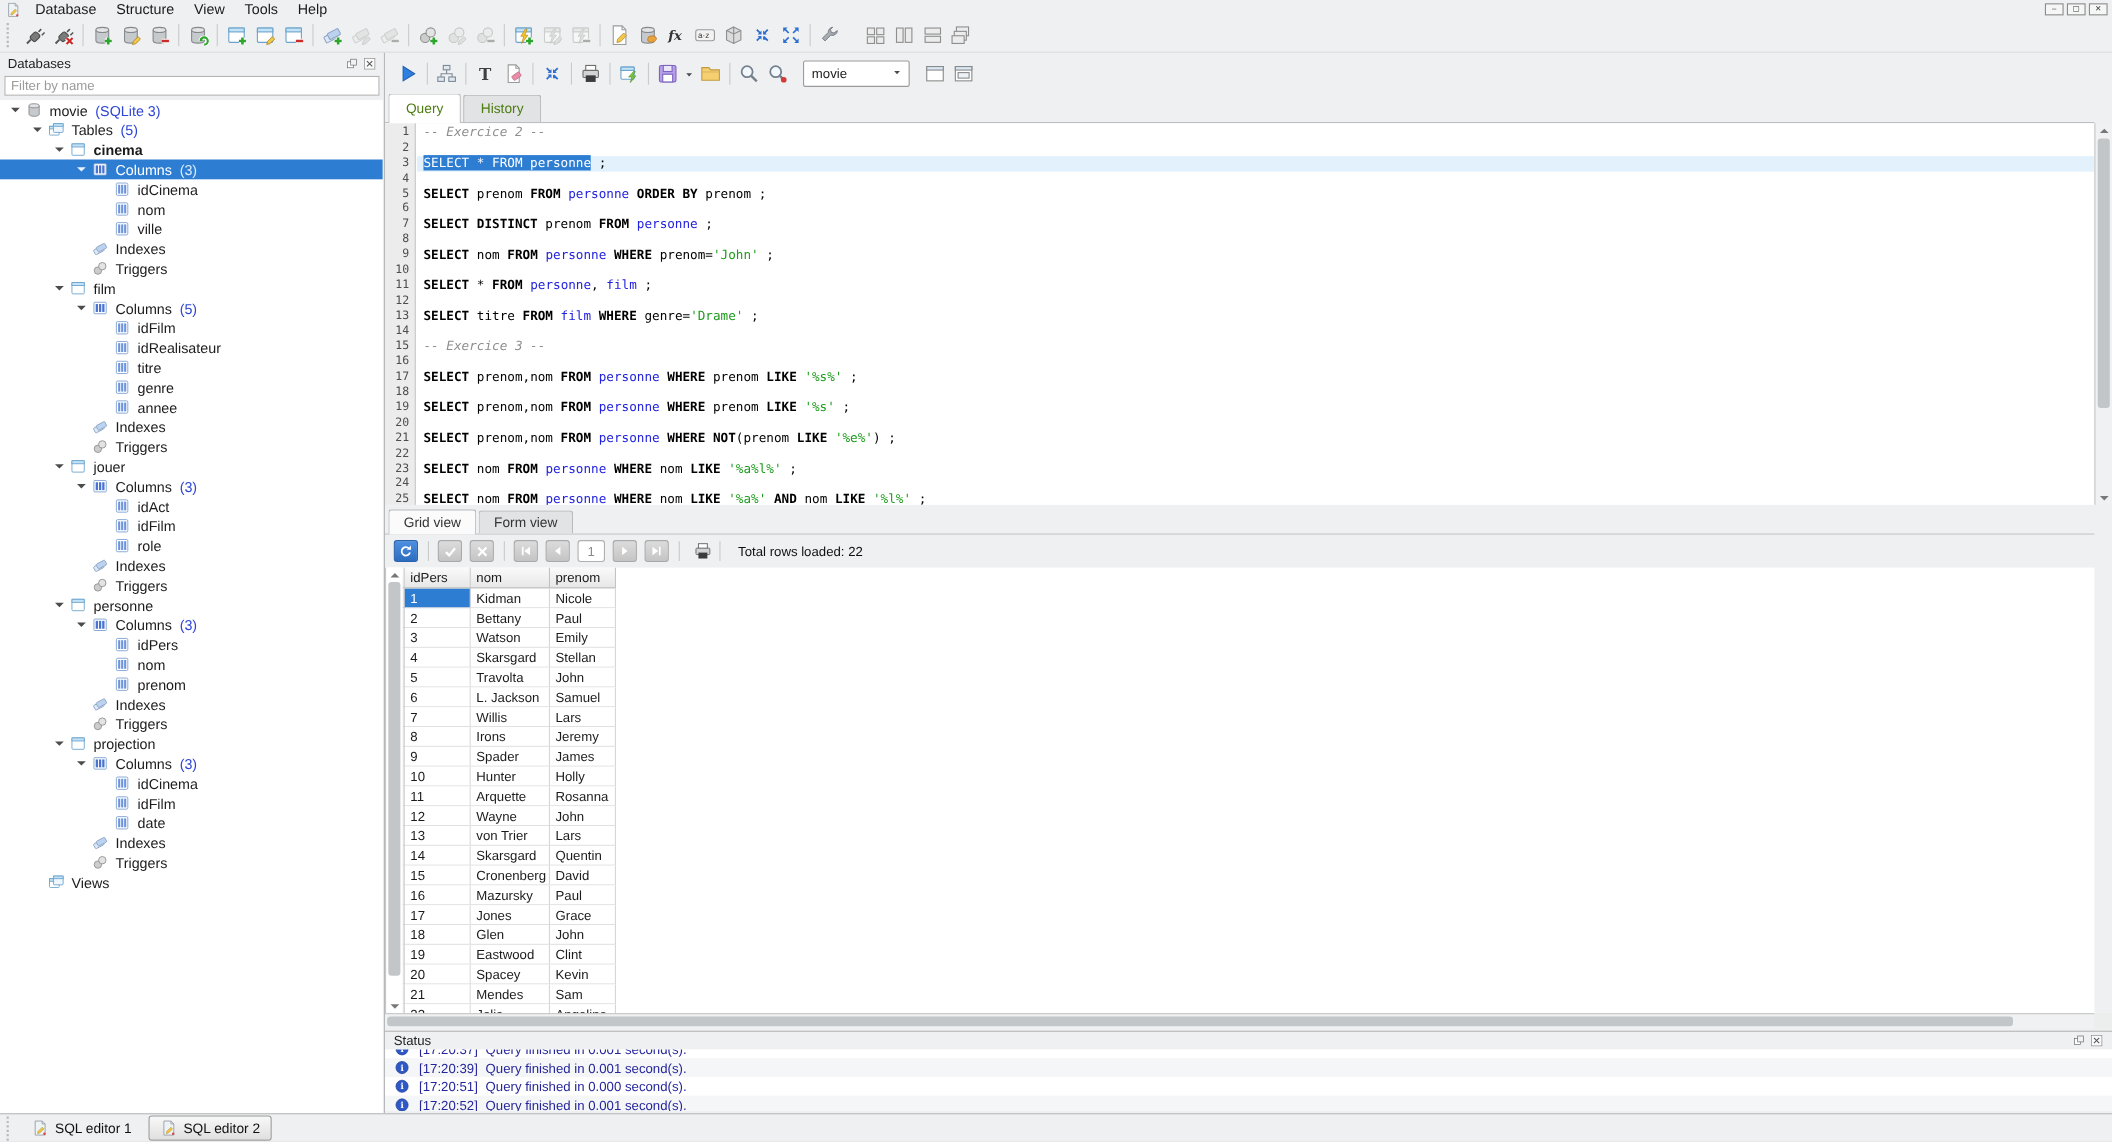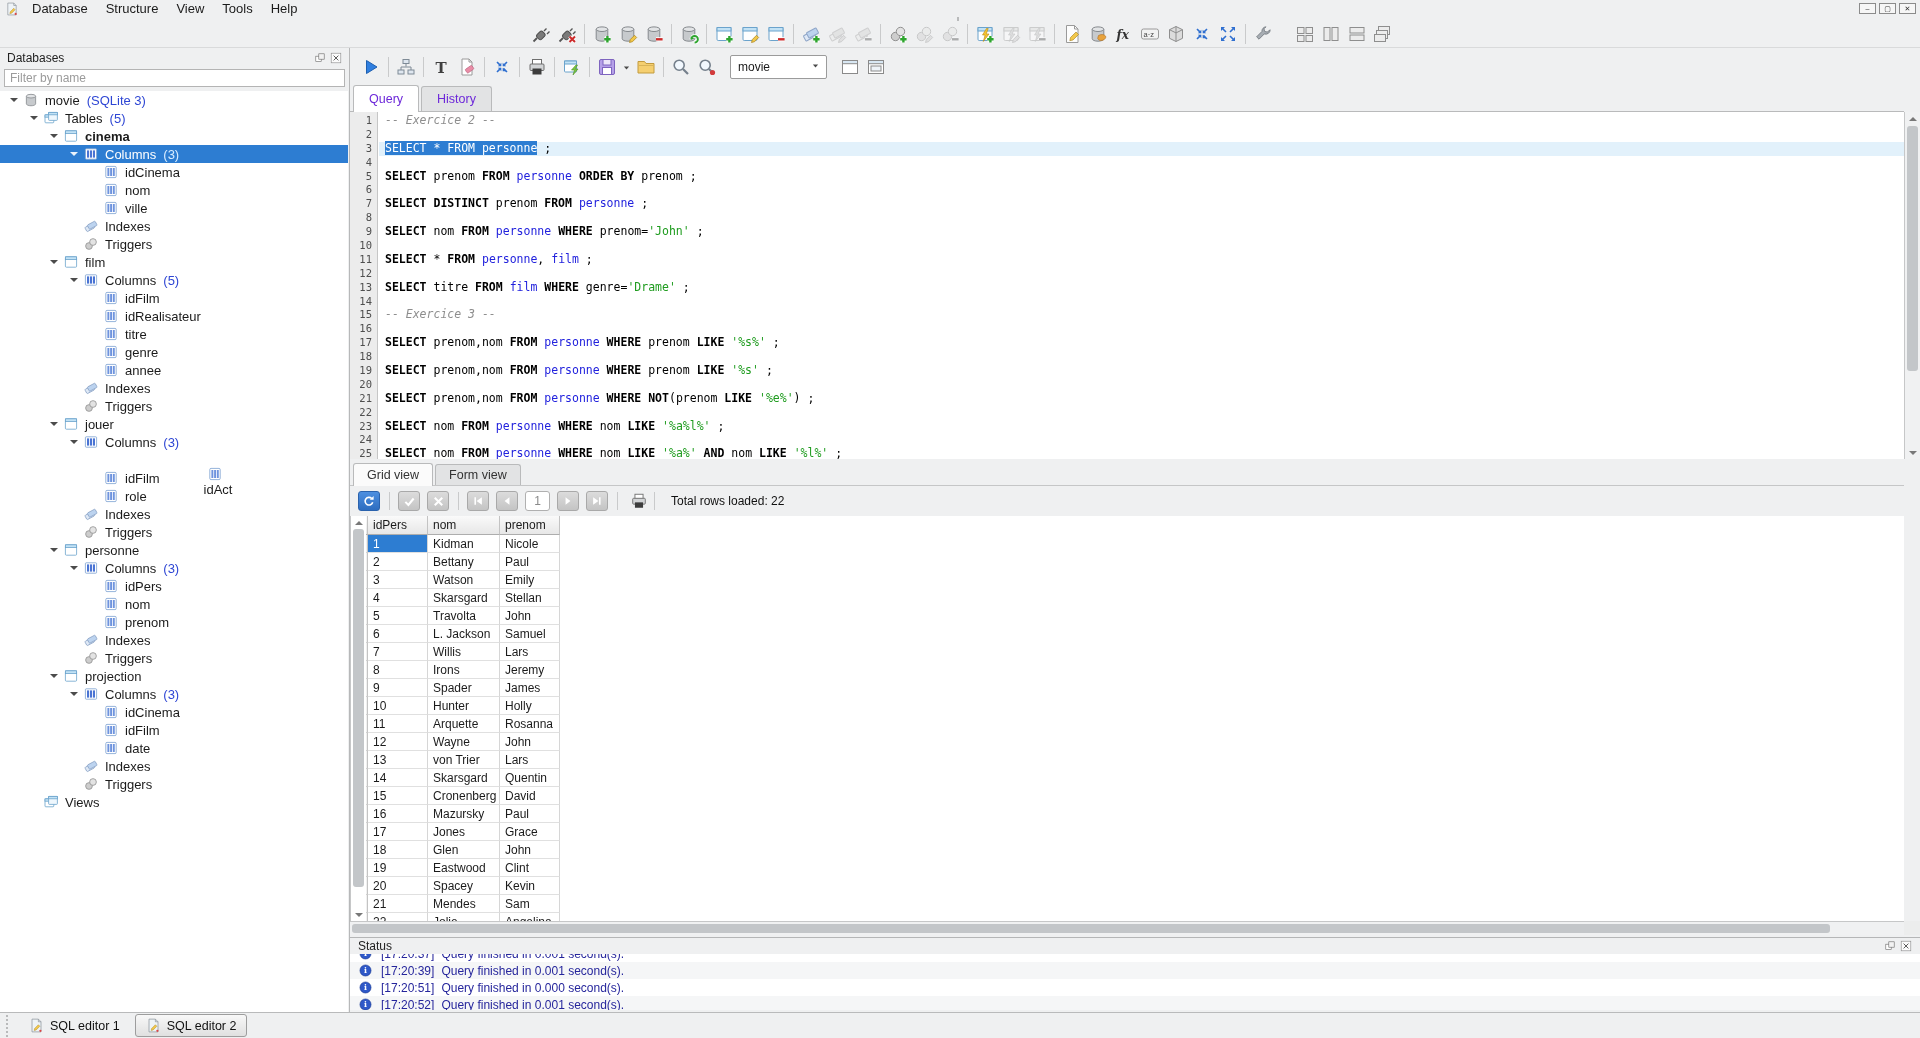--- a/index.html
+++ b/index.html
@@ -9,21 +9,21 @@
   
   .menubar{position:absolute;left:0;top:0;width:100%;height:17px;display:flex;align-items:center;background:#eff0f1;}
   .appicon{margin:0 4px 0 5px;display:flex;}
   .mi{padding:0 9px;font-size:13px;line-height:17px;cursor:default;}
   .winbtns{margin-left:auto;display:flex;gap:3px;margin-right:4px;}
   .winbtn{width:17px;height:11px;border:1px solid #8b8b8b;background:#f6f6f6;font-size:7px;line-height:9px;
           text-align:center;color:#333;box-sizing:border-box;}
 
   
   .toolbar1{position:absolute;left:0;top:17px;width:100%;height:31px;display:flex;align-items:center;
-            padding-left:4px;box-sizing:border-box;border-bottom:1px solid #d9dadb;flex-direction:column;}
+            padding-left:4px;box-sizing:border-box;border-bottom:1px solid #d9dadb;}
   .thandle{width:5px;height:22px;border-left:2px dotted #b9babb;margin:0 6px 0 2px;}
   .tbtn{width:26px;height:26px;display:flex;align-items:center;justify-content:center;border-radius:3px;}
   .tbtn.dis{filter:grayscale(1) opacity(.42);}
   .tsep{width:1px;height:20px;background:#c9cacb;margin:0 4px;}
   .tgap{width:16px;}
 
   
   .sidebar{position:absolute;left:0;top:48px;width:350px;bottom:26px;background:#eff0f1;
            border-right:1px solid #b7b8b9;box-sizing:border-box;}
   .panelhead{height:20px;display:flex;align-items:center;font-size:12px;padding:0 7px;color:#222;}
@@ -48,21 +48,21 @@
   .qtoolbar{position:absolute;left:0;top:0;right:0;height:38px;display:flex;align-items:center;padding-left:8px;}
   .qbtn{width:26px;height:26px;display:flex;align-items:center;justify-content:center;border-radius:3px;}
   .qcaret{width:13px;height:26px;display:flex;align-items:center;justify-content:center;}
   .combo{width:97px;height:24px;border:1px solid #9b9b9b;border-radius:2px;background:#fff;display:flex;
          align-items:center;font-size:12px;padding:0 4px 0 7px;margin:0 10px;box-sizing:border-box;}
   .combo .cv{flex:1;}
 
   .etabs{position:absolute;left:0;top:38px;right:16px;height:26px;display:flex;align-items:flex-end;
          padding-left:3px;box-sizing:border-box;border-bottom:1px solid #b9babb;}
   .etab{height:24px;line-height:24px;padding:0 15px;font-size:12.5px;border:1px solid #b9babb;border-bottom:none;
-        border-radius:3px 3px 0 0;background:#e2e3e4;margin-right:2px;color:#6d28d9;}
+        border-radius:3px 3px 0 0;background:#e2e3e4;margin-right:2px;color:#4d7c0f;}
   .etab.act{background:#fff;height:26px;line-height:26px;margin-bottom:-1px;}
 
   .editor{position:absolute;left:0;top:64px;right:16px;height:347px;background:#fff;overflow:hidden;}
   .gutter{position:absolute;left:0;top:0;bottom:0;width:28px;background:#ececec;border-right:1px solid #c6c6c6;
           box-sizing:border-box;padding-top:2px;}
   .gline{height:13.9px;line-height:13.9px;font-family:"DejaVu Sans Mono",monospace;font-size:10.5px;color:#4e4e4e;
          text-align:right;padding-right:5px;}
   .elines{position:absolute;left:29px;top:0;right:0;bottom:0;padding-top:2px;}
   .eline{height:13.9px;line-height:13.9px;font-family:"DejaVu Sans Mono",monospace;font-size:11.5px;white-space:pre;
          padding-left:6px;color:#000;}
@@ -636,21 +636,21 @@
           </span>
           <span class="ticon"><svg viewBox="0 0 20 20" width="16" height="16">
               <rect x="3" y="3.5" width="14" height="13" rx="1" fill="#fff" stroke="#7a9fd0"></rect>
               <rect x="5" y="5.5" width="2.6" height="9" fill="#4a74d4"></rect>
               <rect x="8.7" y="5.5" width="2.6" height="9" fill="#4a74d4"></rect>
               <rect x="12.4" y="5.5" width="2.6" height="9" fill="#4a74d4"></rect>
             </svg></span>
           <span>Columns</span>
           <span class="tcount">(3)</span>
         </div>
-        <div class="trow" style="padding-left: 88px; flex-direction: column;">
+        <div class="trow" style="padding-left: 88px;">
           <span class="tarrowbox"></span>
           <span class="ticon"><svg viewBox="0 0 20 20" width="16" height="16">
               <rect x="3.5" y="3" width="13" height="14" rx="1.5" fill="#fff" stroke="#7a9fd0"></rect>
               <rect x="5.5" y="5" width="2.4" height="10" fill="#6f94de"></rect>
               <rect x="8.9" y="5" width="2.4" height="10" fill="#6f94de"></rect>
               <rect x="12.3" y="5" width="2.4" height="10" fill="#6f94de"></rect>
             </svg></span>
           <span>idAct</span>
         </div>
         <div class="trow" style="padding-left: 88px;">

